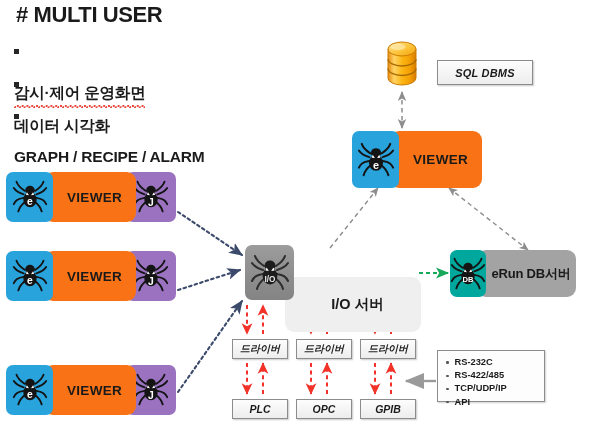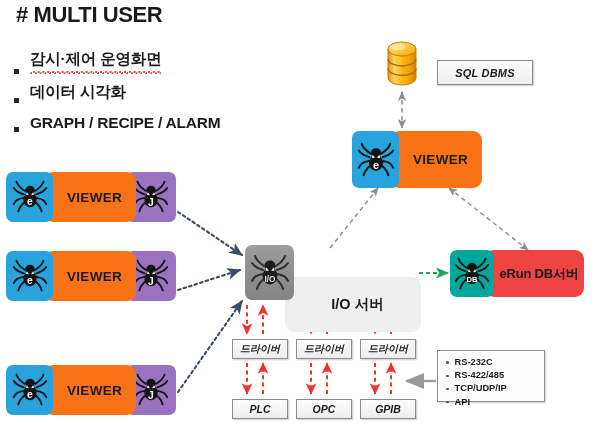--- a/index.html
+++ b/index.html
@@ -14,22 +14,23 @@
   
   #title {
     position: absolute; left: 16px; top: 2px;
     font-size: 22px; font-weight: bold; color: #1a1a1a;
     letter-spacing: -0.4px;
     white-space: nowrap;
   }
 
   .bullet-row {
     position: absolute; left: 14px;
-    display: flex; align-items: flex-end; gap: 11px;
+    display: flex; align-items: flex-start; gap: 29px;
     white-space: nowrap;
+    flex-direction: column;
   }
   .bullet-row .sq {
     width: 5px; height: 5px; background: #262626; flex: none;
   }
   .bullet-row .btxt {
     font-size: 15.5px; font-weight: bold; color: #1a1a1a;
     letter-spacing: -0.2px;
   }
   .bullet-row.r0 { top: 49px; }
   .bullet-row.r1 { top: 82px; }
@@ -70,22 +71,22 @@
     position: absolute; border-radius: 7px; background: #9b72c0;
     display: flex; align-items: center; justify-content: center;
   }
 
   
   #io-server .badge { width: 49px; background:
       linear-gradient(180deg,#9c9c9c 0%, #8e8e8e 55%, #848484 100%); }
   #io-server .body  { width: 136px; background: #efefef; font-size: 14.5px; }
 
   
-  #erun .badge { width: 44px; background: #00a79c; }
-  #erun .body  { width: 99px; background: #ef4444; font-size: 13px; letter-spacing: -0.2px; }
+  #erun .badge { width: 36px; background: #00a79c; }
+  #erun .body  { width: 99px; background: #a3a3a3; font-size: 13px; letter-spacing: -0.2px; }
 
   
   .spider { display: block; }
 
   
   .pbox {
     position: absolute;
     display: flex; align-items: center; justify-content: center;
     border: 1px solid #8c8c8c;
     background: linear-gradient(180deg,#fdfdfd 0%, #ededed 100%);

